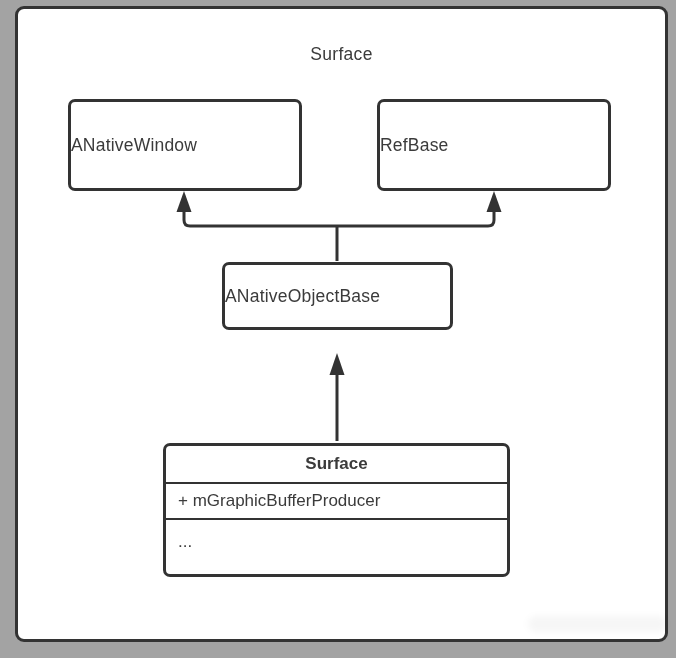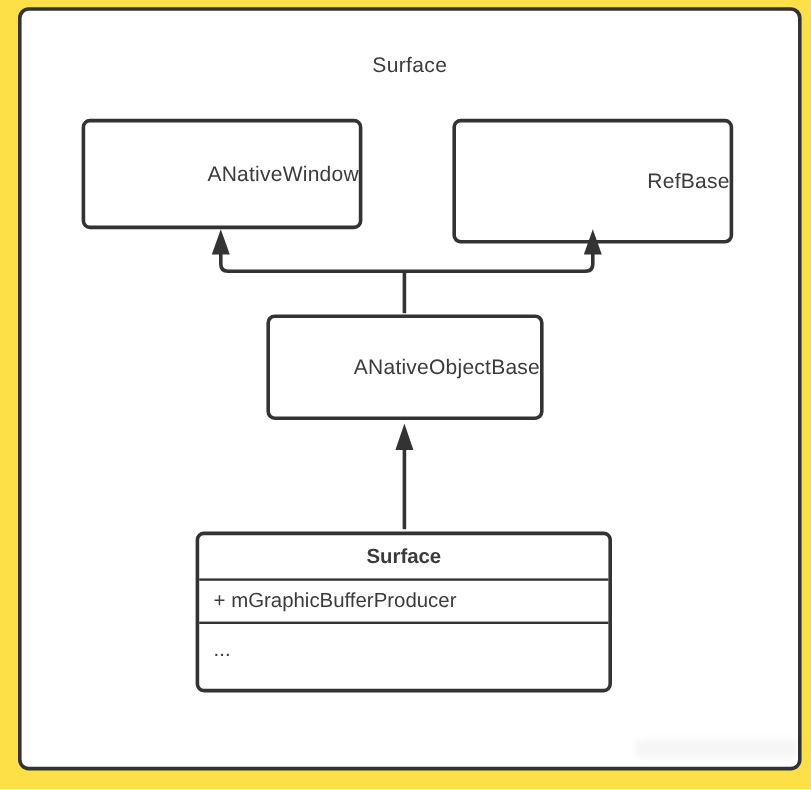--- a/index.html
+++ b/index.html
@@ -5,21 +5,21 @@
   html, body {
     margin: 0;
     padding: 0;
     background: #ffffff;
     font-family: "Liberation Sans", "DejaVu Sans", sans-serif;
   }
   .canvas {
     position: relative;
     width: 676px;
     height: 658px;
-    background: #fde047;
+    background: #a3a3a3;
     overflow: hidden;
   }
   .outer-box {
     position: absolute;
     left: 15px;
     top: 6px;
     width: 653px;
     height: 636px;
     border: 3px solid #333333;
     border-radius: 9px;
@@ -37,28 +37,28 @@
     letter-spacing: 0.3px;
   }
   .node {
     position: absolute;
     border: 3px solid #333333;
     border-radius: 7px;
     box-sizing: border-box;
     background: #ffffff;
     display: flex;
     align-items: center;
-    justify-content: flex-end;
+    justify-content: flex-start;
     font-size: 17.5px;
     color: #3b3b3b;
     letter-spacing: 0.2px;
   }
   .node-anativewindow { left: 68px;  top: 99px;  width: 234px; height: 92px; }
-  .node-refbase       { left: 377px; top: 99px;  width: 234px; height: 104px; }
-  .node-anativeobjectbase { left: 222px; top: 262px; width: 231px; height: 88px; }
+  .node-refbase       { left: 377px; top: 99px;  width: 234px; height: 92px; }
+  .node-anativeobjectbase { left: 222px; top: 262px; width: 231px; height: 68px; }
   .class-box {
     position: absolute;
     left: 163px;
     top: 443px;
     width: 347px;
     height: 134px;
     border: 3px solid #333333;
     border-radius: 7px;
     box-sizing: border-box;
     background: #ffffff;

